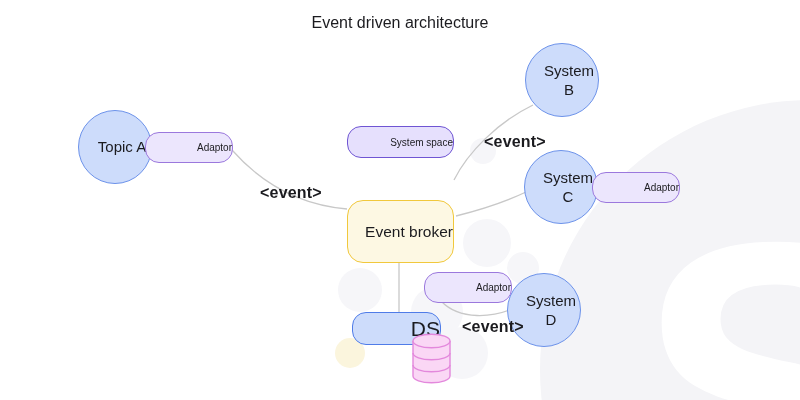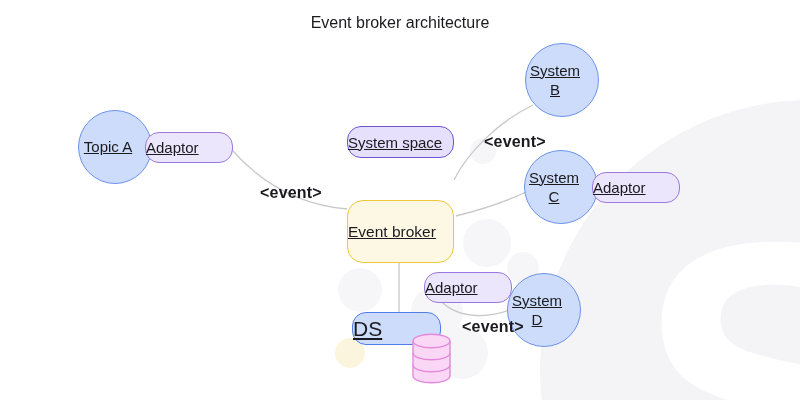--- a/index.html
+++ b/index.html
@@ -38,29 +38,29 @@
   svg.edges path, svg.edges line { stroke:#c8c8c8; stroke-width:1.3; fill:none; }
 
   
   .title {
     position:absolute; left:0; top:14px; width:800px; text-align:center;
     font-size:16px; font-weight:500; z-index:2;
   }
 
   
   .node { position:absolute; z-index:2; display:flex; align-items:center;
-          justify-content:flex-start; text-align:center;text-decoration:underline; }
+          justify-content:flex-end; text-align:center; }
   .circle {
     width:74px; height:74px; border-radius:50%;
     background:#cddcfb; border:1.5px solid #6c92ea;
     font-size:15px; line-height:1.3;
   }
   .circle .wrap { display:inline-block; width:58px; }
   .pill {
-    border-radius:14px; font-size:15px;
+    border-radius:14px; font-size:10px;
   }
   .adaptor { width:88px; height:31px; background:#ece6fd; border:1.5px solid #9b78dd; }
   .topic   { width:107px; height:32px; background:#e6e0fd; border:1.5px solid #6f55d3; }
   .broker  { width:107px; height:63px; background:#fdf8e3; border:1.5px solid #f1c83c;
              border-radius:16px; font-size:15.5px;margin-top:28px; }
   .ds      { width:89px; height:33px; background:#cddcfb; border:1.5px solid #4f7ce8;
              font-size:21px; }
 
   .n-sysA { left:78px;  top:110px; }
   .n-sysB { left:525px; top:43px;  }
@@ -97,21 +97,21 @@
 <div class="blob-y"></div>
 
 <svg class="layer edges" width="800" height="400" viewBox="0 0 800 400">
   <path d="M 232 150 C 262 184, 300 205, 347 209"></path>
   <path d="M 454 180 C 468 152, 498 122, 533 105"></path>
   <path d="M 456 216 C 480 210, 505 202, 526 192"></path>
   <path d="M 399 260 L 399 312"></path>
   <path d="M 441 301 C 458 319, 492 321, 525 303"></path>
 </svg>
 
-<div class="title">Event broker architecture</div>
+<div class="title">Event driven architecture</div>
 
 <div class="node circle n-sysA">
   <span class="wrap">Topic A</span>
 </div>
 <div class="node circle n-sysB">
   <span class="wrap">System B</span>
 </div>
 <div class="node circle n-sysC">
   <span class="wrap">System C</span>
 </div>

